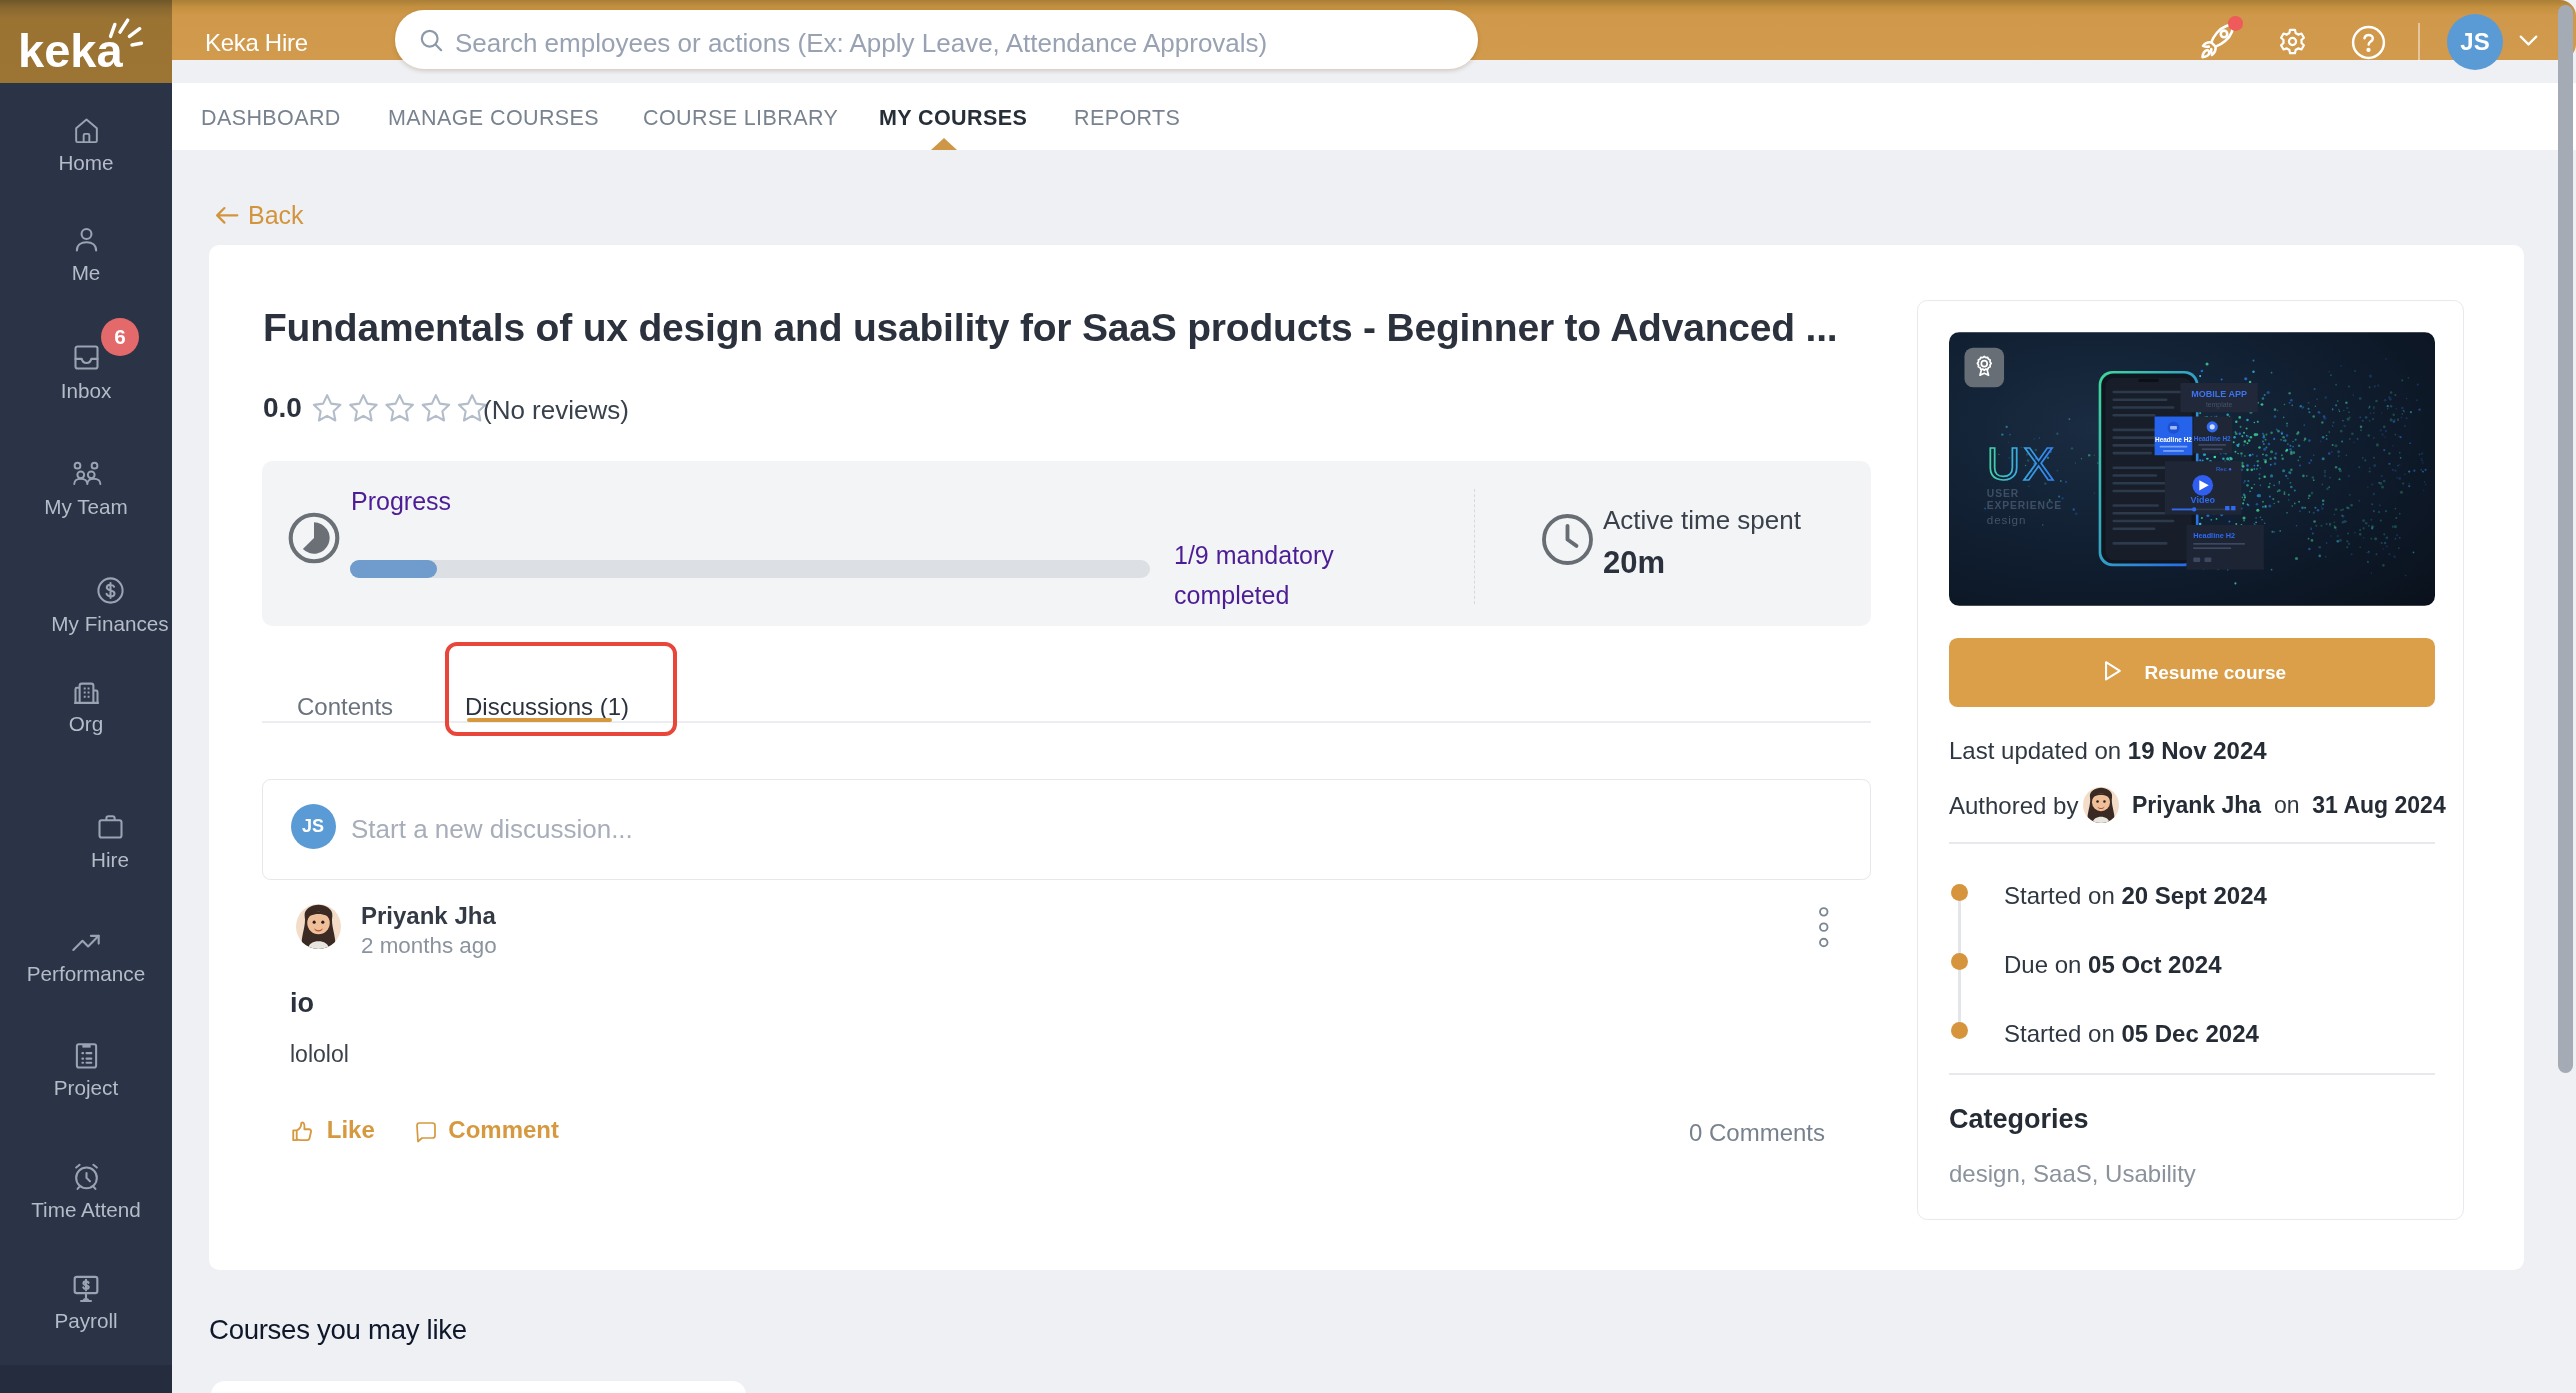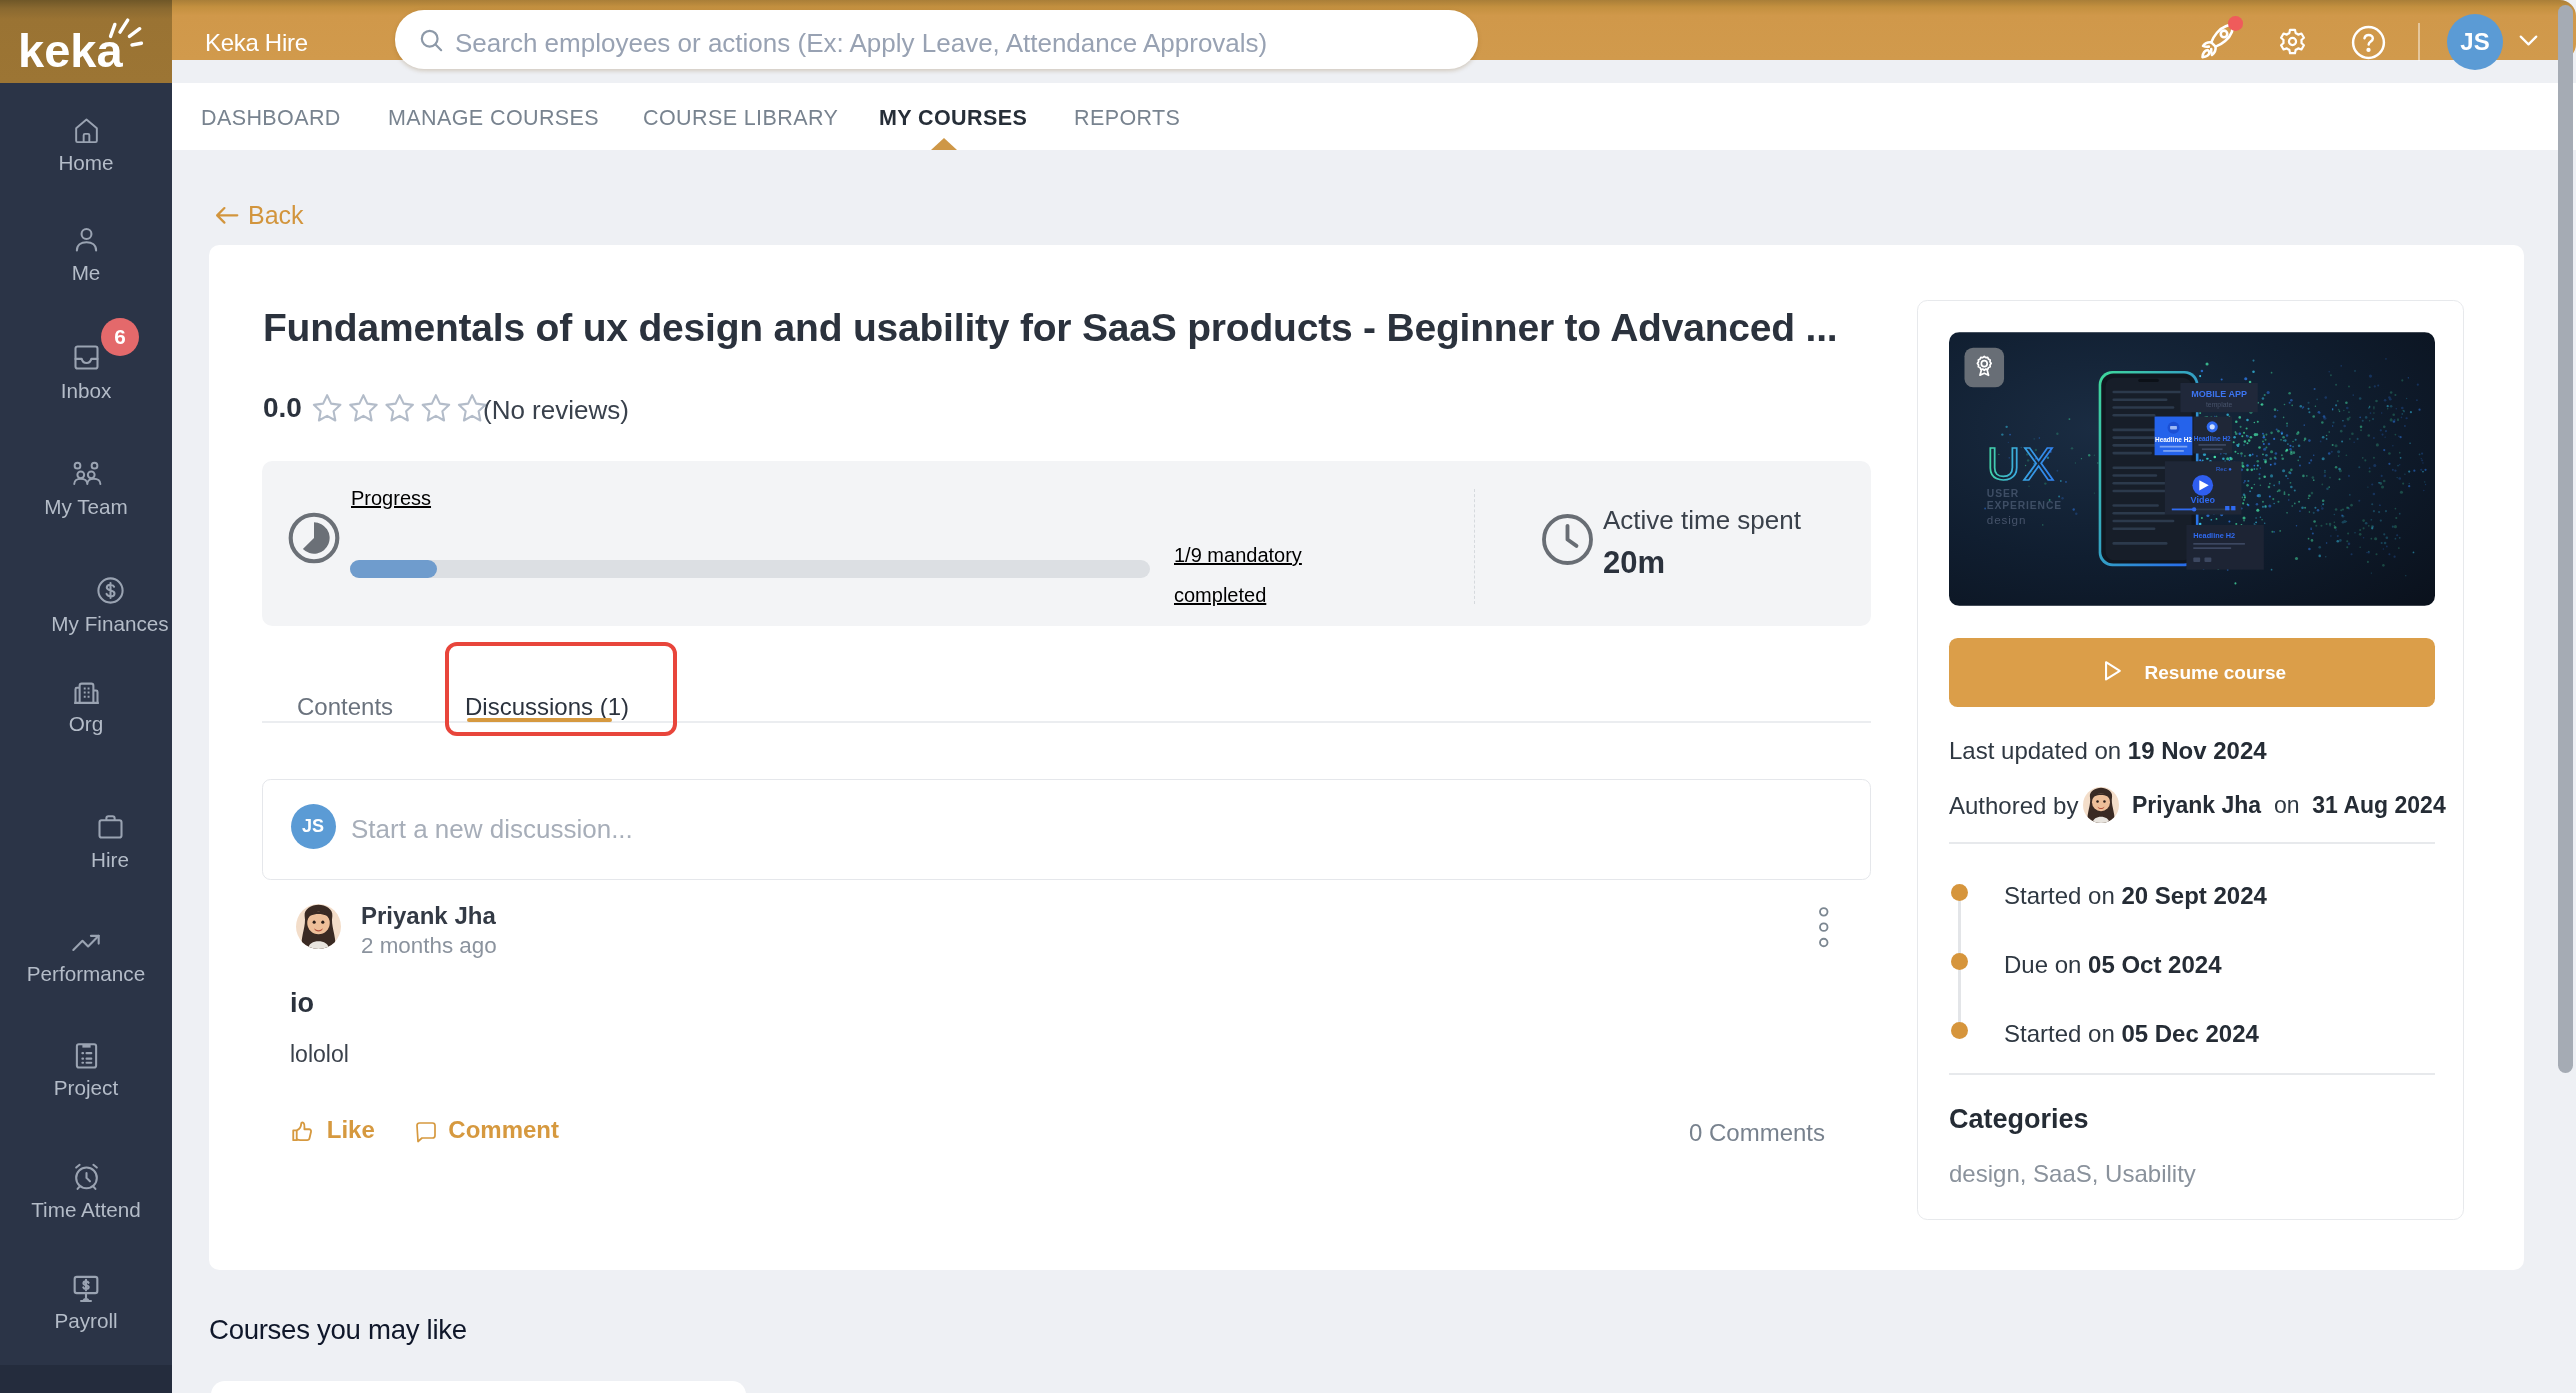--- a/index.html
+++ b/index.html
@@ -31,21 +31,21 @@
 
 #backrow { position:absolute; left:215px; top:200px; color:#d2953d; font-size:27px; }
 
 
 #card { position:absolute; left:209px; top:245px; width:2315px; height:1025px; background:#fff; border-radius:10.3px; }
 #title { position:absolute; left:263px; top:306px; font-size:39px; font-weight:700; color:#2b323d; white-space:nowrap; letter-spacing:-0.2px; }
 #rating { position:absolute; left:263px; top:392px; height:38px; width:775px; white-space:nowrap; }
 #rating .num { font-size:28px; font-weight:700; color:#2b323d; }
 #stars { position:absolute; left:46px; top:-1.7px; }
 #noreviews { position:absolute; left:220px; top:2.6px; font-size:26px; color:#39414c; }
-.pgtext { position:absolute; font-size:20px; color:#000000;text-decoration:underline; }
+.pgtext { position:absolute; font-size:25px; color:#4c1d95; }
 #pgbar { position:absolute; left:88px; top:99px; width:800px; height:18px; background:#dcdfe3; border-radius:9.5px; }
 #pgfill { width:87px; height:18px; background:#6f9ccd; border-radius:9.5px; }
 #pgdash { position:absolute; left:1212px; top:28px; height:115px; border-left:1.7px dashed #d5d9dd; }
 #acttitle { position:absolute; left:1341px; top:44px; font-size:26px; color:#3a414b; }
 #actval { position:absolute; left:1341px; top:84px; font-size:31px; font-weight:700; color:#2b323d; }
 .tabtxt { position:absolute; top:21px; font-size:24px; white-space:nowrap; }
 #ph { position:absolute; left:88px; top:34px; font-size:26px; color:#a7aeb9; }
 .avatarjs { border-radius:50%; background:#5b9bd5; color:#fff; font-weight:700; display:flex; align-items:center; justify-content:center; }
 #post { position:absolute; left:262px; top:902px; width:1609px; }
 .orange { color:#d6993f; }

